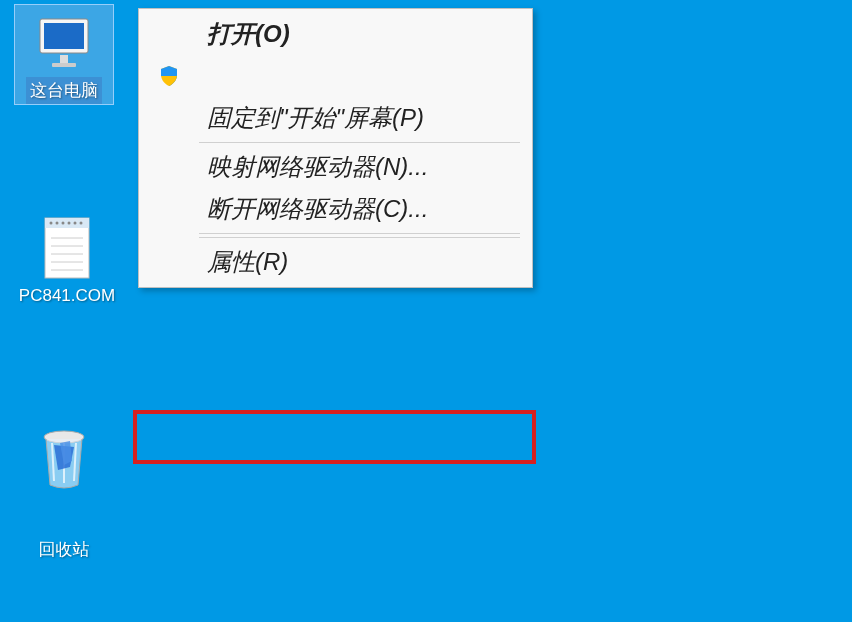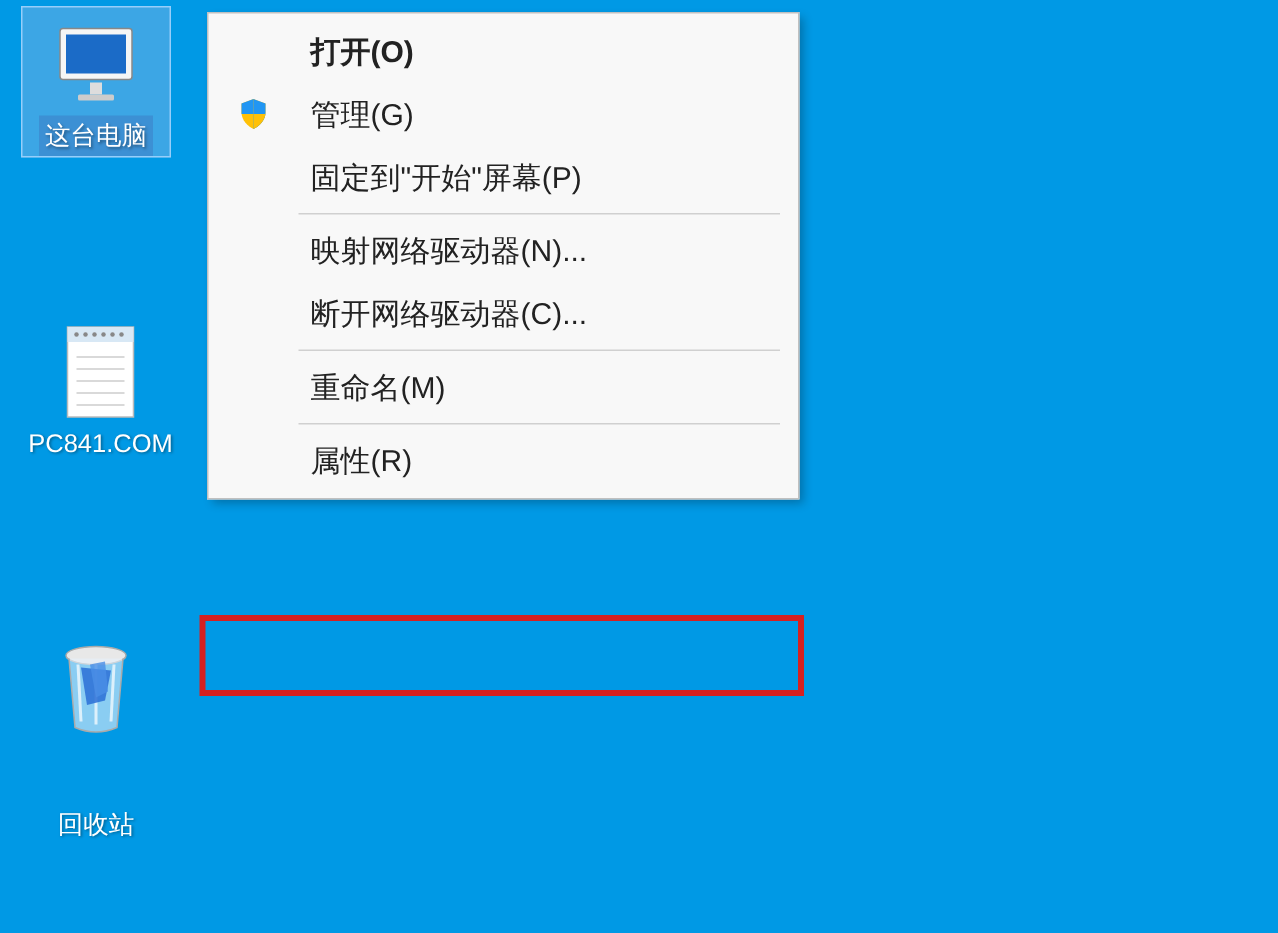--- a/index.html
+++ b/index.html
@@ -65,23 +65,24 @@
       padding: 0 8px;
       cursor: pointer;
     }
     .menu-icon-col {
       width: 40px;
       display: flex;
       align-items: center;
       justify-content: center;
     }
     .menu-text {
-      font-size: 20px;
+      font-size: 24px;
       color: #222;
       padding-left: 18px;
+      font-style: italic;
     }
     .menu-item.bold .menu-text {
       font-weight: bold;
     }
     .separator {
       height: 1px;
       background: #d0d0d0;
       margin: 3px 10px 3px 58px;
     }
     .highlight-box {
@@ -149,21 +150,20 @@
 
   <div class="menu-item">
     <div class="menu-icon-col">
       <svg width="24" height="24" viewBox="0 0 24 24">
         <path d="M12 2 L20 5 L20 11 C20 16 16 20 12 22 C8 20 4 16 4 11 L4 5 Z" fill="#ffc107"></path>
         <path d="M12 2 L20 5 L20 11 C20 16 16 20 12 22 L12 2 Z" fill="#2196f3"></path>
         <path d="M12 12 L4 12 L4 5 L12 2 Z" fill="#2196f3"></path>
         <path d="M12 12 L20 12 L20 11 C20 16 16 20 12 22 Z" fill="#ffc107"></path>
       </svg>
     </div>
-    <span class="menu-text">管理(G)</span>
   </div>
 
   <div class="menu-item">
     <div class="menu-icon-col"></div>
     <span class="menu-text">固定到"开始"屏幕(P)</span>
   </div>
 
   <div class="separator"></div>
 
   <div class="menu-item">
@@ -173,24 +173,20 @@
 
   <div class="menu-item">
     <div class="menu-icon-col"></div>
     <span class="menu-text">断开网络驱动器(C)...</span>
   </div>
 
   <div class="separator"></div>
 
 
 
-  <div class="menu-item">
-    <div class="menu-icon-col"></div>
-    <span class="menu-text">重命名(M)</span>
-  </div>
 
   <div class="separator"></div>
 
   <div class="menu-item">
     <div class="menu-icon-col"></div>
     <span class="menu-text">属性(R)</span>
   </div>
 </div>
 
 <div class="highlight-box" style="left:133px; top:410px; width:403px; height:54px;"></div>

